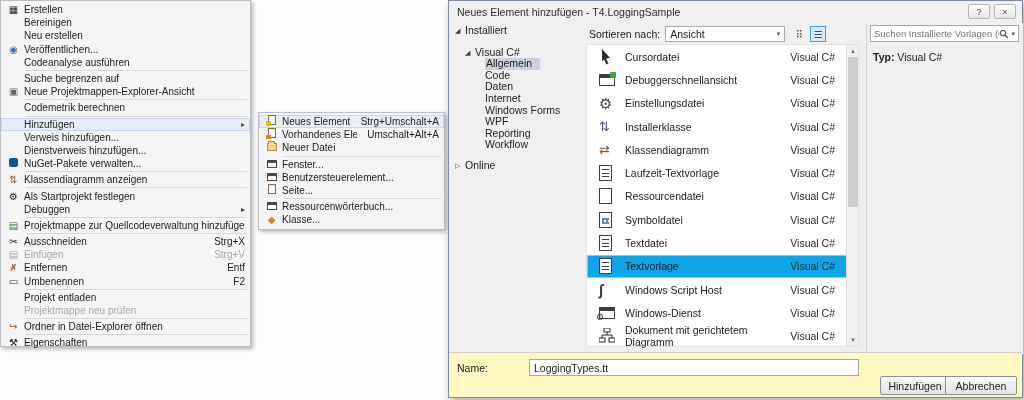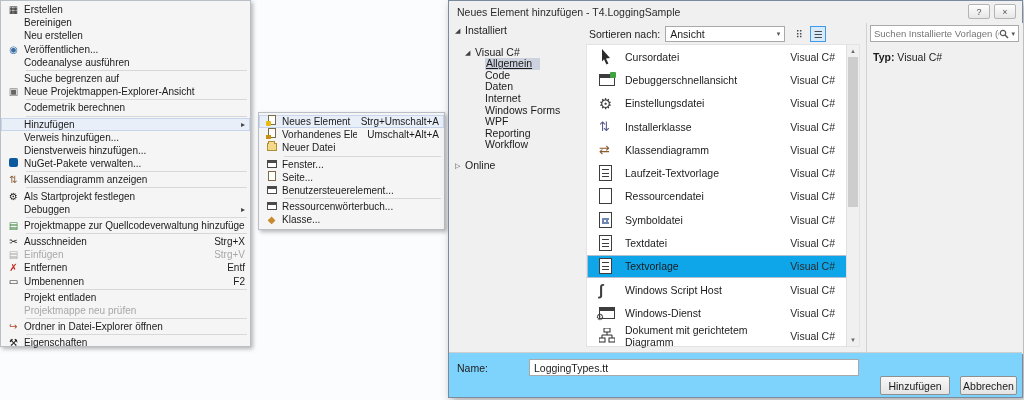--- a/index.html
+++ b/index.html
@@ -32,21 +32,21 @@
 
   
   .dlg { left:448px; top:0; width:575px; height:398px; background:#f0f0f0; border:1px solid #7c8aa0; box-shadow:3px 3px 9px rgba(0,0,0,.35); }
   .tbar { height:22px; display:flex; align-items:center; padding-left:8px; font-size:10.5px; color:#2b2b2b; }
   .wbtn { position:absolute; top:3px; width:22px; height:15px; border:1px solid #b4b4b4; border-radius:2px; background:linear-gradient(#fefefe,#e6e6e6); font-size:9px; color:#555; display:flex; align-items:center; justify-content:center; }
 
   
   .tree { left:6px; top:24px; width:130px; font-size:10.5px; }
   .trow { height:11.6px; line-height:11.6px; display:flex; white-space:nowrap; }
   .texp { width:10px; font-size:7px; color:#3f3f3f; flex:none; }
-  .tsel { background:#ccd2de; padding:0 8px 0 1px;text-decoration:underline; }
+  .tsel { background:#ccd2de; padding:0 8px 0 1px; }
 
   
   .slabel { font-size:10.5px; }
   .ddown { width:120px; height:16px; background:#fff; border:1px solid #a9a9a9; font-size:10.5px; padding:1px 4px; display:flex; align-items:center; }
   .ddown .dv { flex:1; }
   .ddown .da { font-size:7px; color:#555; }
   .vbtn { width:16px; height:16px; display:flex; align-items:center; justify-content:center; font-size:10px; color:#4a4a4a; }
   .vbtn.on { border:1px solid #3d9be9; background:#d9eafa; }
 
   
@@ -74,21 +74,21 @@
 
   
   .info { left:417px; top:22px; width:157px; height:331px; background:#f0f0f0; border-left:1px solid #d2d2d2; }
   .search { position:absolute; left:3px; top:2px; width:149px; height:17px; background:#fff; border:1px solid #a9a9a9; display:flex; align-items:center; padding:0 3px; }
   .search input { flex:1; min-width:0; border:none; outline:none; font-size:9.5px; color:#444; font-family:inherit; background:transparent; }
   .search .da { font-size:7px; color:#555; margin-left:2px; }
   .ityp { position:absolute; left:6px; top:28px; font-size:10.5px; }
   .idesc { position:absolute; left:6px; top:44px; width:146px; font-size:10.5px; line-height:13px; }
 
   
-  .bstrip { position:absolute; left:0; right:0; bottom:0; height:45px; background:#7dd3fc; border-top:1px solid #cfcfcf; }
+  .bstrip { position:absolute; left:0; right:0; bottom:0; height:45px; background:#fef9c3; border-top:1px solid #cfcfcf; }
   .nlabel { position:absolute; left:8px; top:9px; font-size:10.5px; }
   .ninput { position:absolute; left:80px; top:6px; width:330px; height:17px; border:1px solid #a9a9a9; background:#fff; font-size:10.5px; padding:0 4px; font-family:inherit; color:#1b1b1b; outline:none; }
   .btn { position:absolute; top:23px; height:19px; border:1px solid #8f8f8f; border-radius:2px; background:linear-gradient(#f8f8f8,#e4e4e4); font-size:10.5px; display:flex; align-items:center; justify-content:center; color:#1b1b1b; }
 </style>
 </head>
 <body>
 
 <div class="abs menu ctx">
   <div class="mi">
       <span class="ic">▦</span>
@@ -218,26 +218,26 @@
   <div class="mi">
       <span class="ic"><span class="sfold"></span></span>
       <span class="lbl">Neuer Datei</span>
     </div>
   <div class="msep"></div>
   <div class="mi">
       <span class="ic"><span class="swin"></span></span>
       <span class="lbl">Fenster...</span>
     </div>
   <div class="mi">
+      <span class="ic"><span class="swin"></span></span>
+      <span class="lbl">Benutzersteuerelement...</span>
+    </div>
+  <div class="mi">
       <span class="ic"><span class="sdoc"></span></span>
       <span class="lbl">Seite...</span>
-    </div>
-  <div class="mi">
-      <span class="ic"><span class="swin"></span></span>
-      <span class="lbl">Benutzersteuerelement...</span>
     </div>
   <div class="msep"></div>
   <div class="mi">
       <span class="ic"><span class="swin"></span></span>
       <span class="lbl">Ressourcenwörterbuch...</span>
     </div>
   <div class="mi">
       <span class="ic" style="color:#c98a2c">◆</span>
       <span class="lbl">Klasse...</span>
     </div>
@@ -426,17 +426,17 @@
     </div>
     <div class="ityp"><b>Typ:</b> <span>Visual C#</span></div>
   </div>
 
   <div class="bstrip">
     <span class="nlabel">Name:</span>
     <input class="ninput" value="LoggingTypes.tt" style="">
     <div class="btn" style="right:72px;width:70px">
         <span>Hinzufügen</span>
       </div>
-    <div class="btn" style="right:5px;width:57px">
+    <div class="btn" style="right:5px;width:72px">
         <span>Abbrechen</span>
       </div>
   </div>
 </div>
 
 </body></html>

